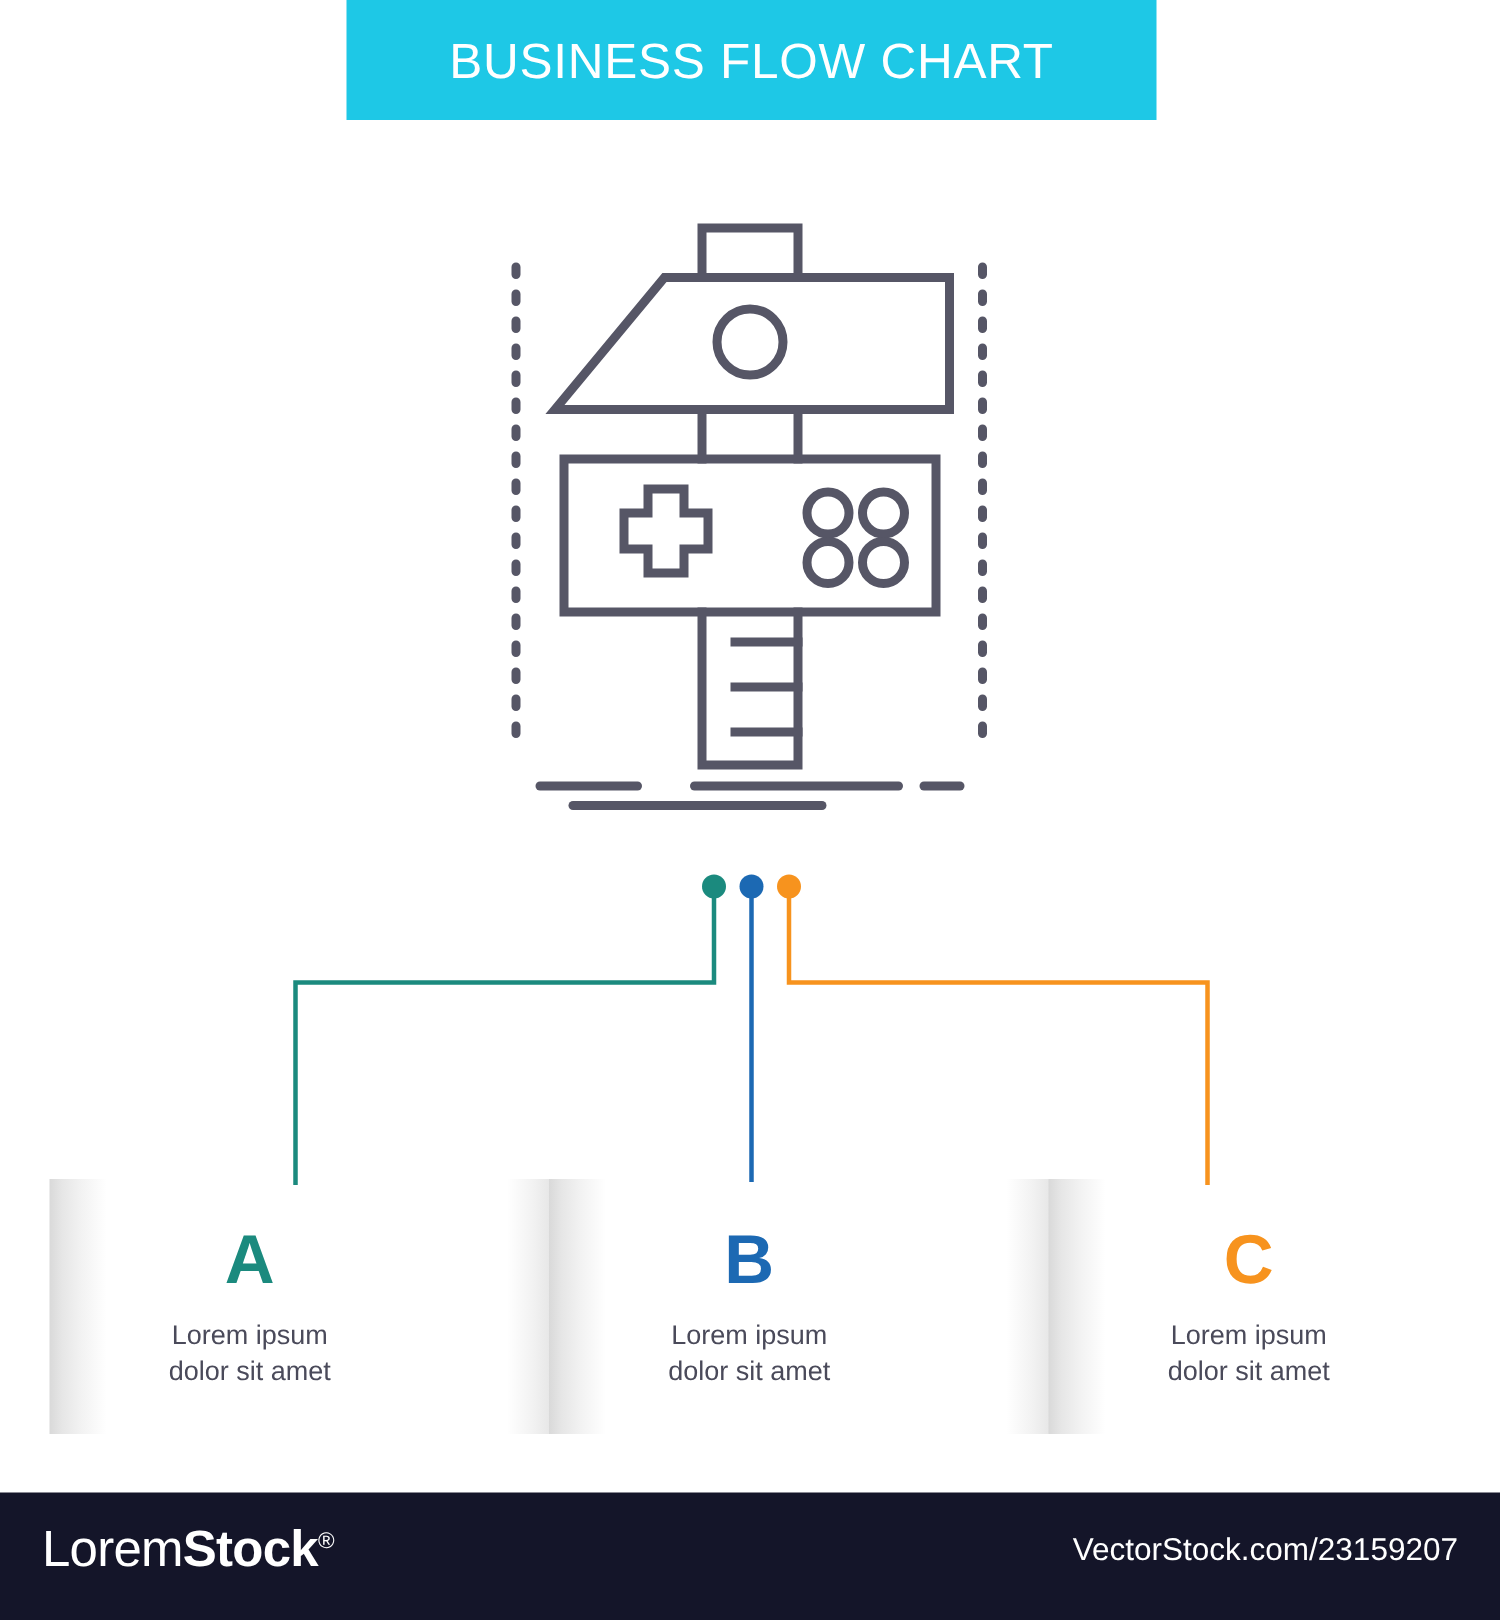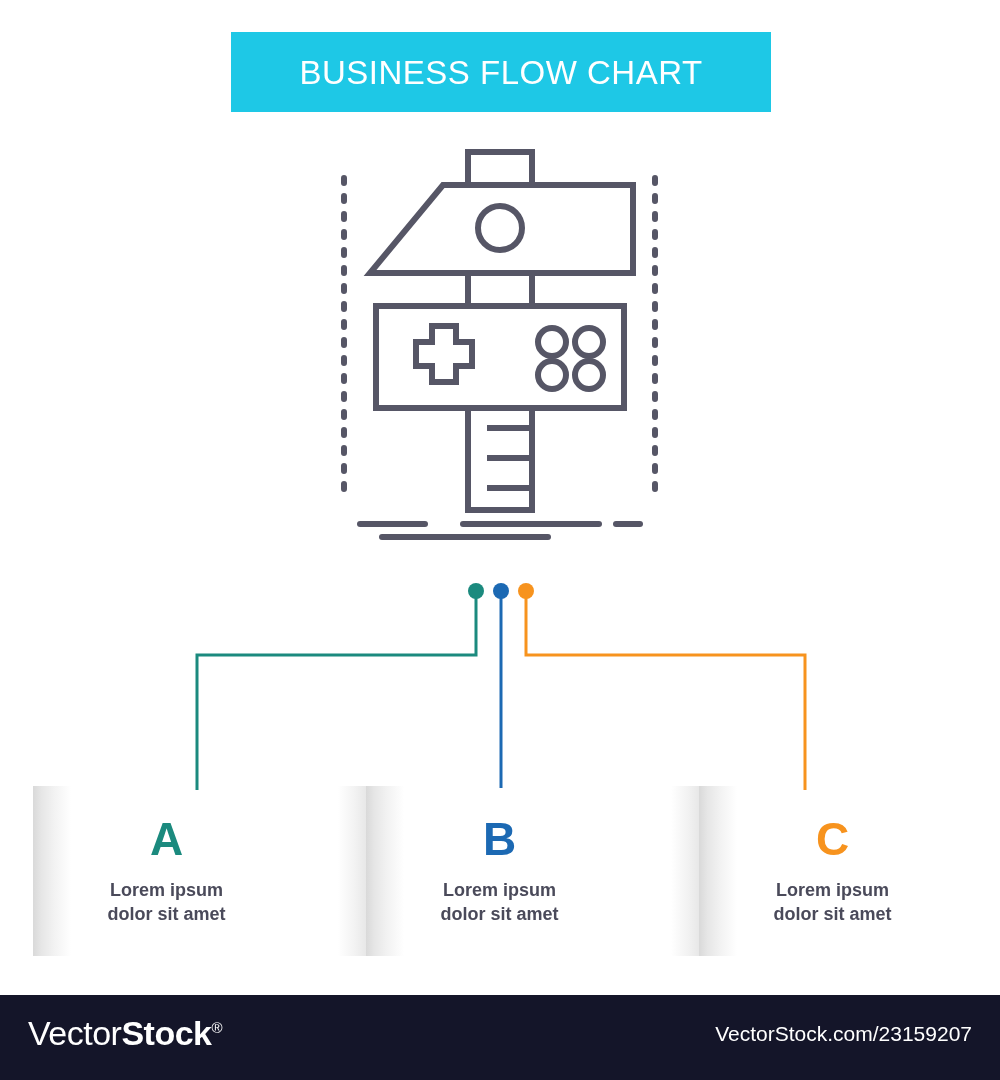--- a/index.html
+++ b/index.html
@@ -24,21 +24,20 @@
   .header-bar {
     position: absolute;
     left: 231px;
     top: 0px;
     width: 540px;
     height: 80px;
     background: #1ec8e6;
     display: flex;
     align-items: center;
     justify-content: center;
-    margin-top: 32px;
   }
   .header-title {
     color: #ffffff;
     font-size: 33px;
     font-weight: 400;
     letter-spacing: 0.5px;
     line-height: 1;
     white-space: nowrap;
   }
 
@@ -104,21 +103,21 @@
   }
   .card-text {
     position: absolute;
     top: 92px;
     left: 0;
     width: 333px;
     color: #4a4a5a;
     font-size: 18px;
     line-height: 1.35;
   }
-  .card-text span { display: block; font-weight: bold; }
+  .card-text span { display: block; }
 
   
   .footer {
     position: absolute;
     left: 0;
     top: 995px;
     width: 1000px;
     height: 85px;
     background: #141529;
   }
@@ -242,17 +241,17 @@
       <div class="card-letter" style="color:#f7931e;">C</div>
       <div class="card-text">
         <span>Lorem ipsum</span>
         <span>dolor sit amet</span>
       </div>
     </div>
 
   </div>
 
   <div class="footer">
-    <div class="vs-logo"><span class="vs-light">Vector</span><span class="vs-bold">Stock</span><span class="vs-reg">®</span></div>
+    <div class="vs-logo"><span class="vs-light">Lorem</span><span class="vs-bold">Stock</span><span class="vs-reg">®</span></div>
     <div class="vs-url">VectorStock.com/23159207</div>
   </div>
 
 </div>
 
 </body></html>

